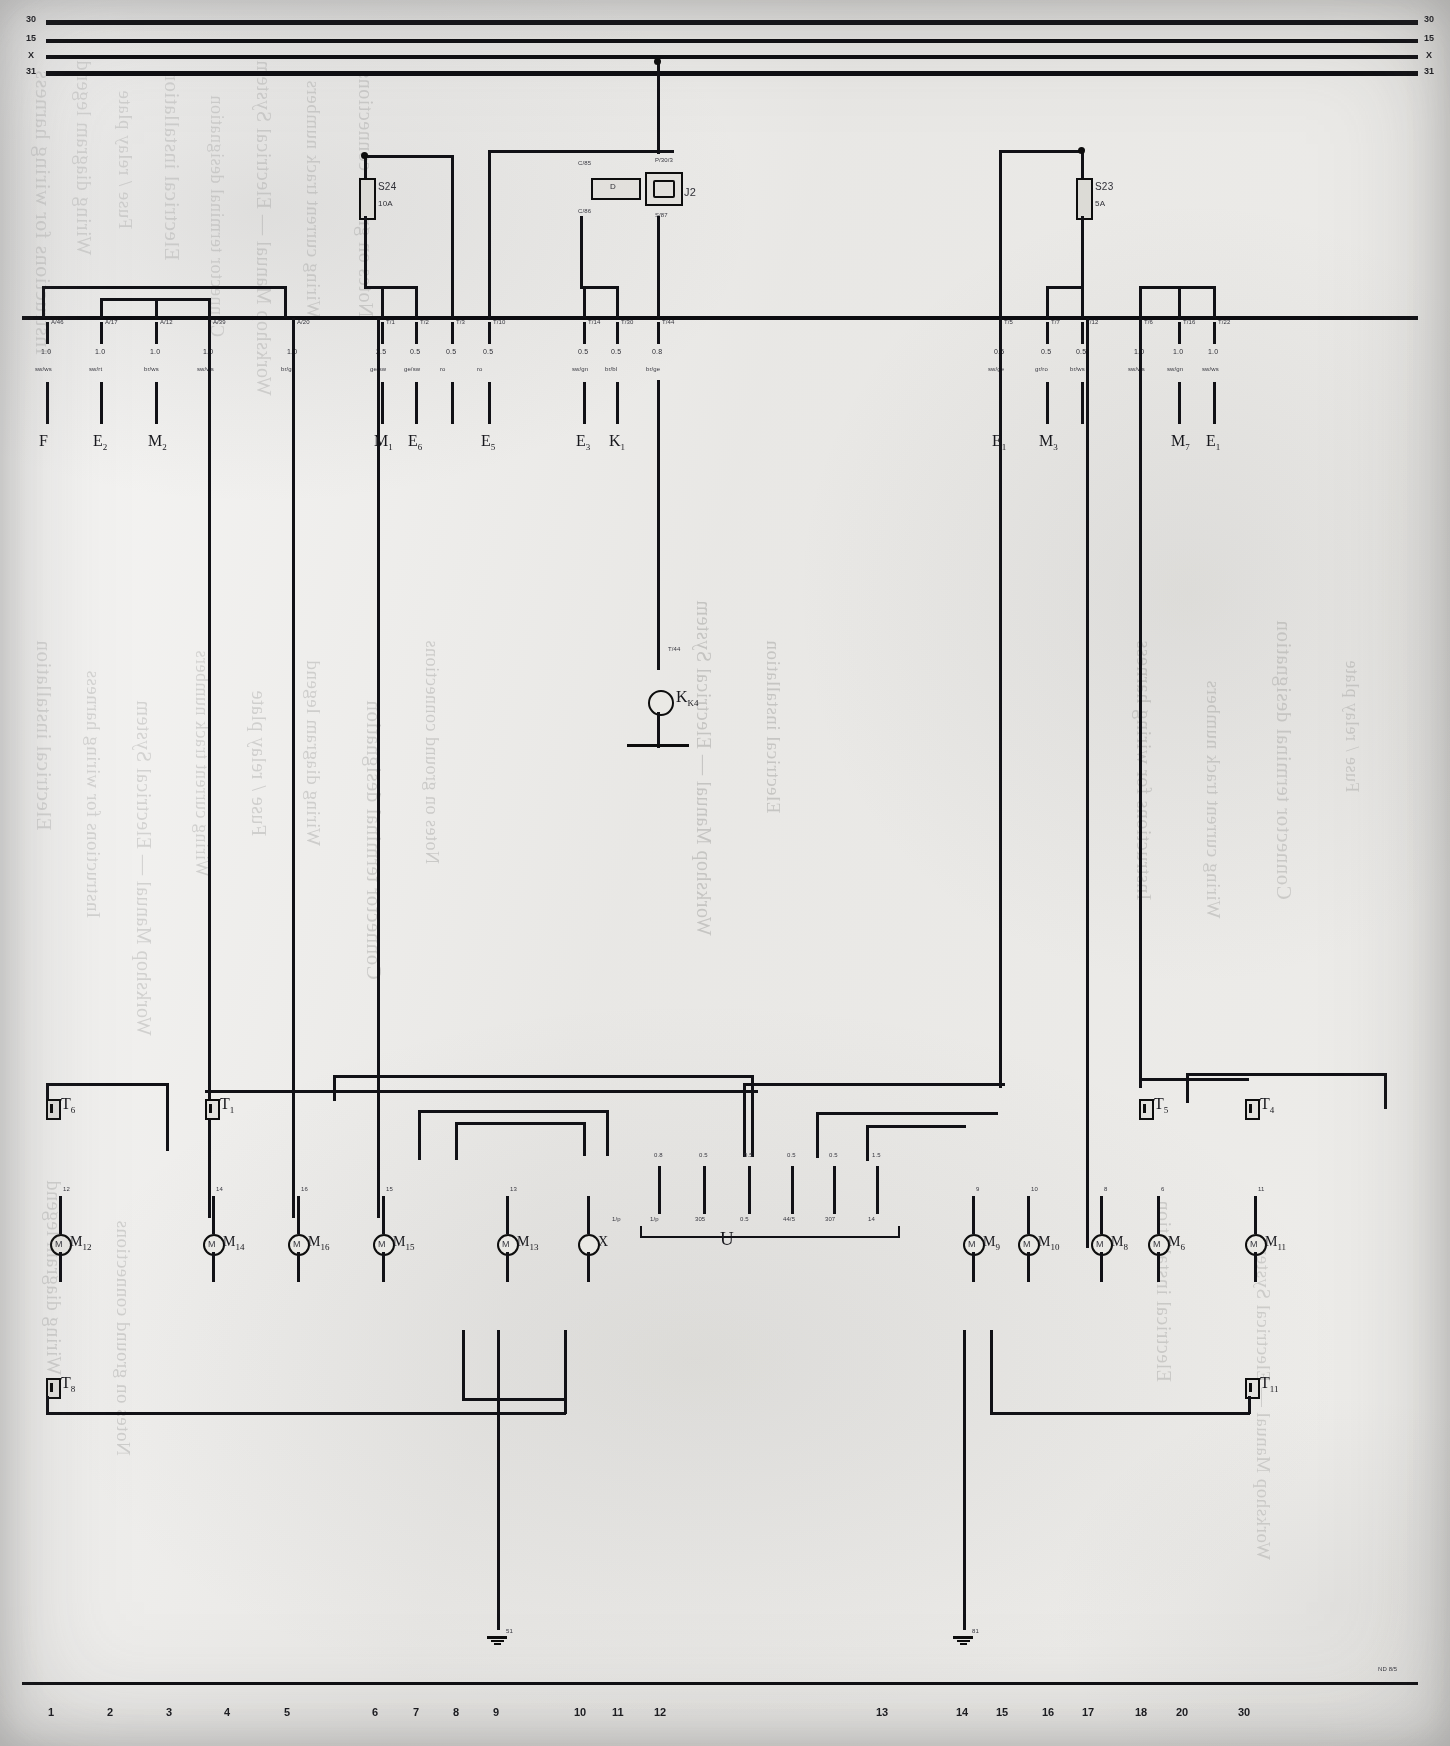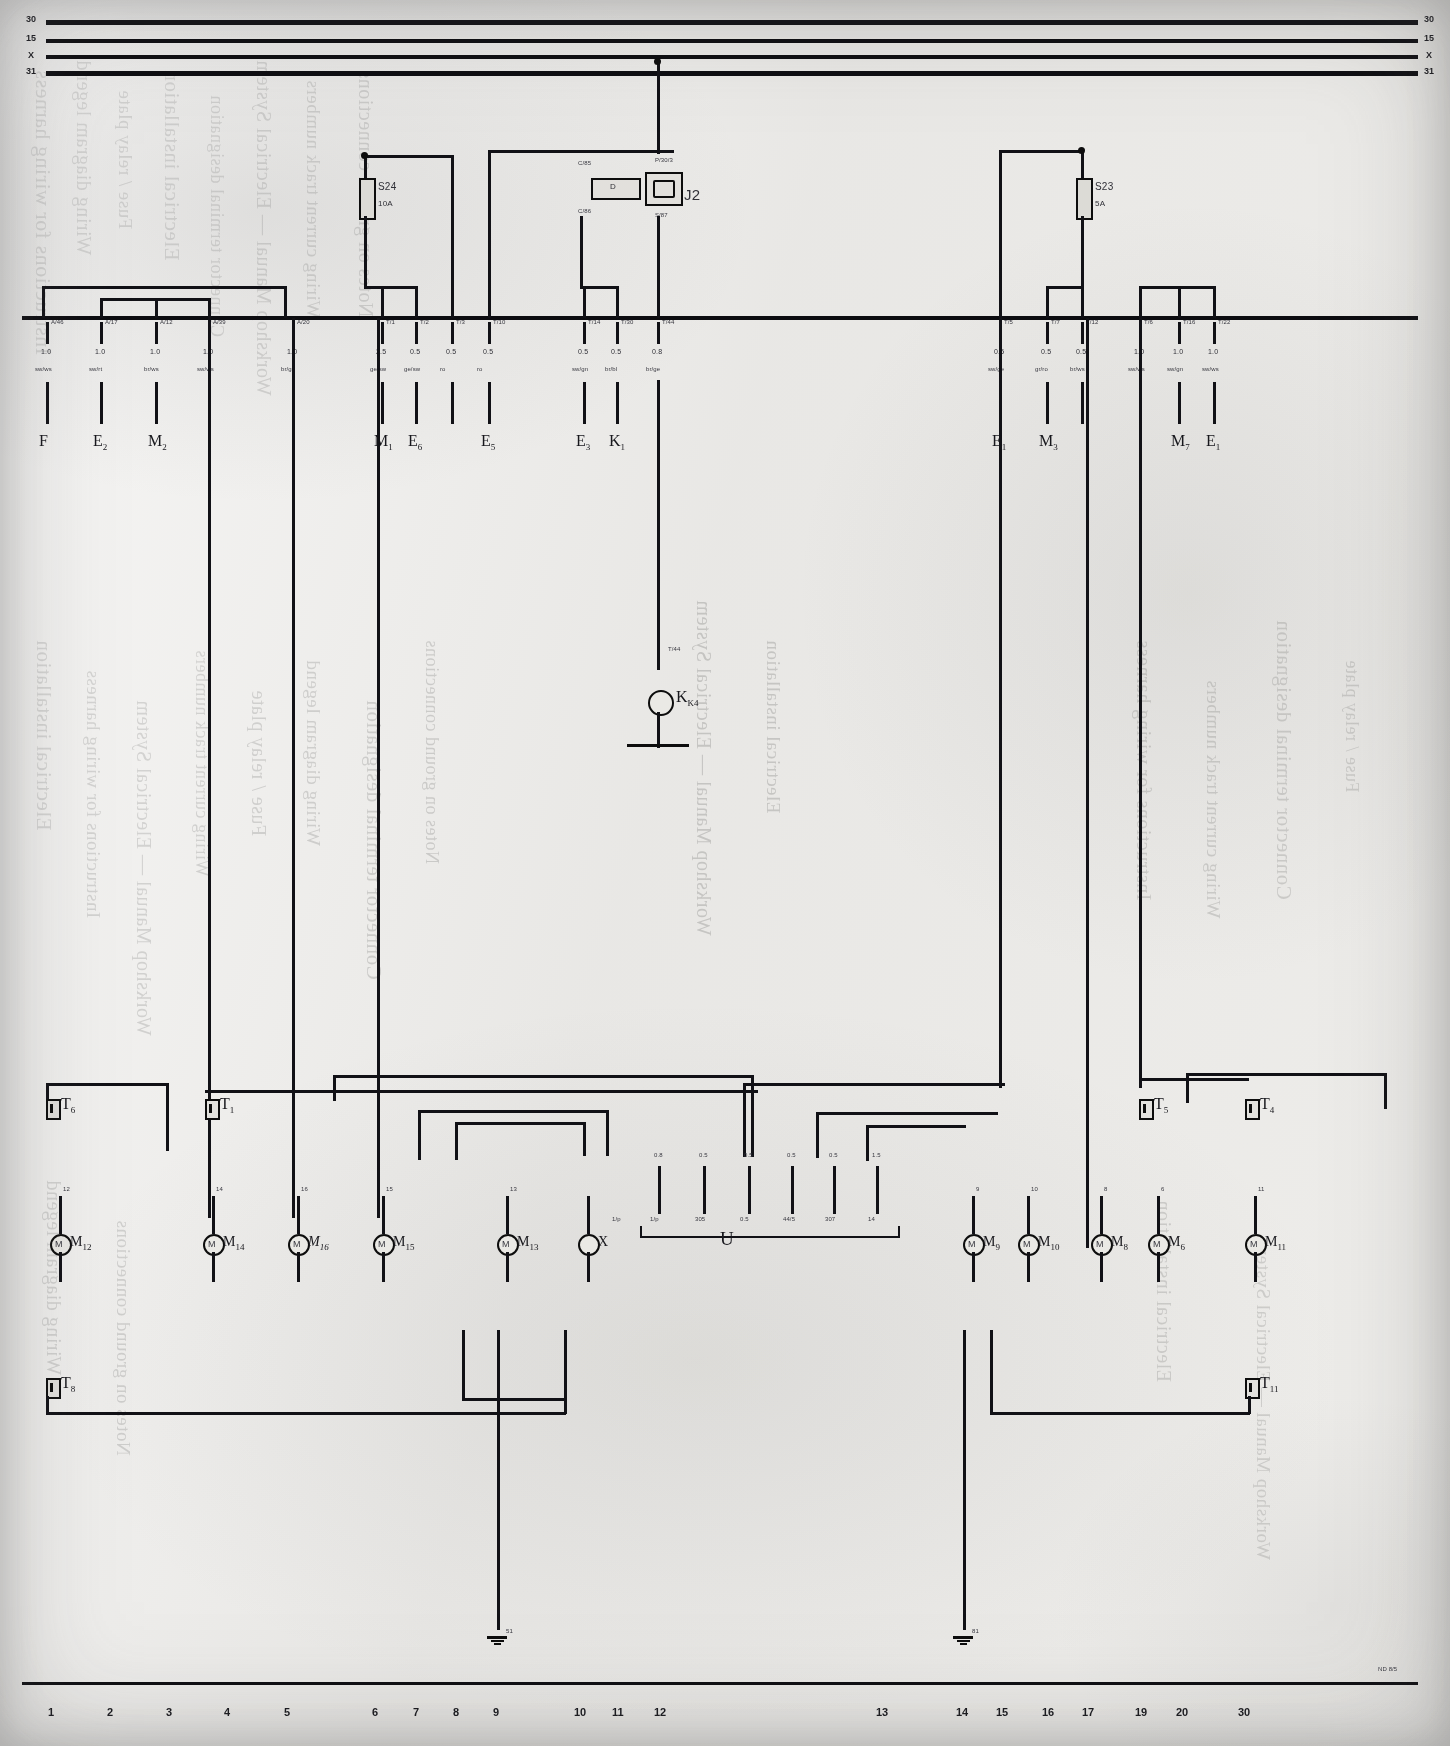--- a/index.html
+++ b/index.html
@@ -182,21 +182,21 @@
     <div class="wire h" style="left:488px;top:150px;width:186px;"></div>
     <div class="wire v" style="left:657px;top:60px;height:94px;"></div>
     <div class="node" style="left:654px;top:58px;"></div>
 
     <div class="switchbox" style="left:591px;top:178px;"></div>
     <div class="lbl tiny" style="left:610px;top:182px;font-size:8px;">D</div>
     <div class="lbl micro" style="left:578px;top:160px;">C/85</div>
     <div class="lbl micro" style="left:578px;top:208px;">C/86</div>
 
     <div class="relay" style="left:645px;top:172px;"></div>
-    <div class="lbl tiny" style="left:684px;top:186px;font-size:15px;">J2</div>
+    <div class="lbl tiny" style="left:684px;top:186px;font-size:11px;">J2</div>
     <div class="lbl micro" style="left:655px;top:157px;">P/30/3</div>
     <div class="lbl micro" style="left:655px;top:212px;">S/87</div>
 
     <div class="wire v" style="left:580px;top:216px;height:70px;"></div>
     <div class="wire h" style="left:580px;top:286px;width:38px;"></div>
     <div class="wire v" style="left:616px;top:286px;height:32px;"></div>
     <div class="wire v" style="left:583px;top:286px;height:32px;"></div>
     <div class="wire v" style="left:657px;top:216px;height:102px;"></div>
   </div>
 
@@ -432,21 +432,21 @@
     <div class="lbl micro" style="left:216px;top:1186px;">14</div>
     <div class="motor small" style="left:203px;top:1234px;"></div>
     <div class="lbl micro" style="left:208px;top:1239px;font-size:9px;">M</div>
     <div class="lbl comp" style="left:223px;top:1234px;font-size:14px;">M<sub>14</sub></div>
     <div class="wire v" style="left:212px;top:1252px;height:30px;"></div>
 
     <div class="wire v" style="left:297px;top:1196px;height:38px;"></div>
     <div class="lbl micro" style="left:301px;top:1186px;">16</div>
     <div class="motor small" style="left:288px;top:1234px;"></div>
     <div class="lbl micro" style="left:293px;top:1239px;font-size:9px;">M</div>
-    <div class="lbl comp" style="left:308px;top:1234px;font-size:14px;font-style:italic;">M<sub>16</sub></div>
+    <div class="lbl comp" style="left:308px;top:1234px;font-size:14px;">M<sub>16</sub></div>
     <div class="wire v" style="left:297px;top:1252px;height:30px;"></div>
 
     <div class="wire v" style="left:382px;top:1196px;height:38px;"></div>
     <div class="lbl micro" style="left:386px;top:1186px;">15</div>
     <div class="motor small" style="left:373px;top:1234px;"></div>
     <div class="lbl micro" style="left:378px;top:1239px;font-size:9px;">M</div>
     <div class="lbl comp" style="left:393px;top:1234px;font-size:14px;">M<sub>15</sub></div>
     <div class="wire v" style="left:382px;top:1252px;height:30px;"></div>
 
     <div class="wire v" style="left:506px;top:1196px;height:38px;"></div>
@@ -569,20 +569,20 @@
       <div class="lbl num" style="left:453px;top:1706px;">8</div>
       <div class="lbl num" style="left:493px;top:1706px;">9</div>
       <div class="lbl num" style="left:574px;top:1706px;">10</div>
       <div class="lbl num" style="left:612px;top:1706px;">11</div>
       <div class="lbl num" style="left:654px;top:1706px;">12</div>
       <div class="lbl num" style="left:876px;top:1706px;">13</div>
       <div class="lbl num" style="left:956px;top:1706px;">14</div>
       <div class="lbl num" style="left:996px;top:1706px;">15</div>
       <div class="lbl num" style="left:1042px;top:1706px;">16</div>
       <div class="lbl num" style="left:1082px;top:1706px;">17</div>
-      <div class="lbl num" style="left:1135px;top:1706px;">19</div>
+      <div class="lbl num" style="left:1135px;top:1706px;">18</div>
       <div class="lbl num" style="left:1176px;top:1706px;">20</div>
       <div class="lbl num" style="left:1238px;top:1706px;">30</div>
     </div>
   <div class="lbl micro" style="left:1378px;top:1666px;">ND 8/5</div>
 
   <div id="vignette"></div>
 </div>
 
 </body></html>

